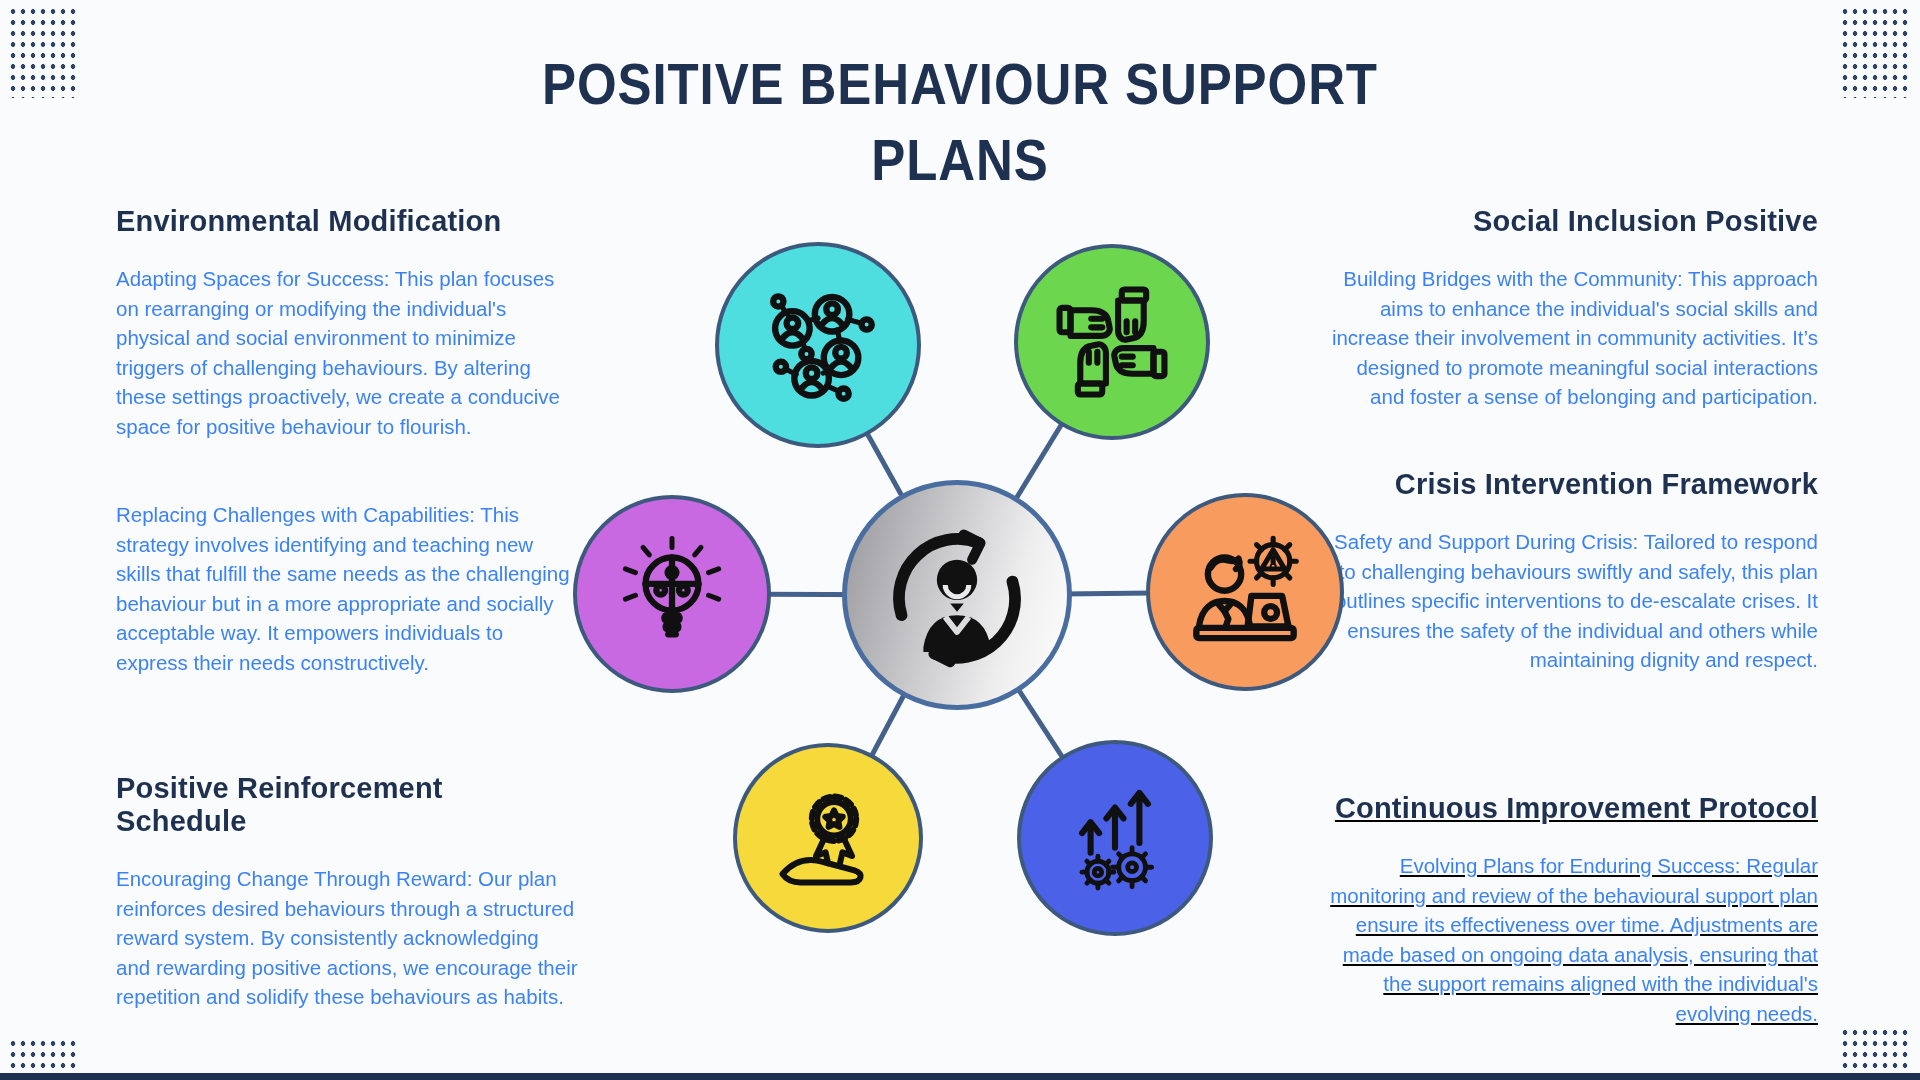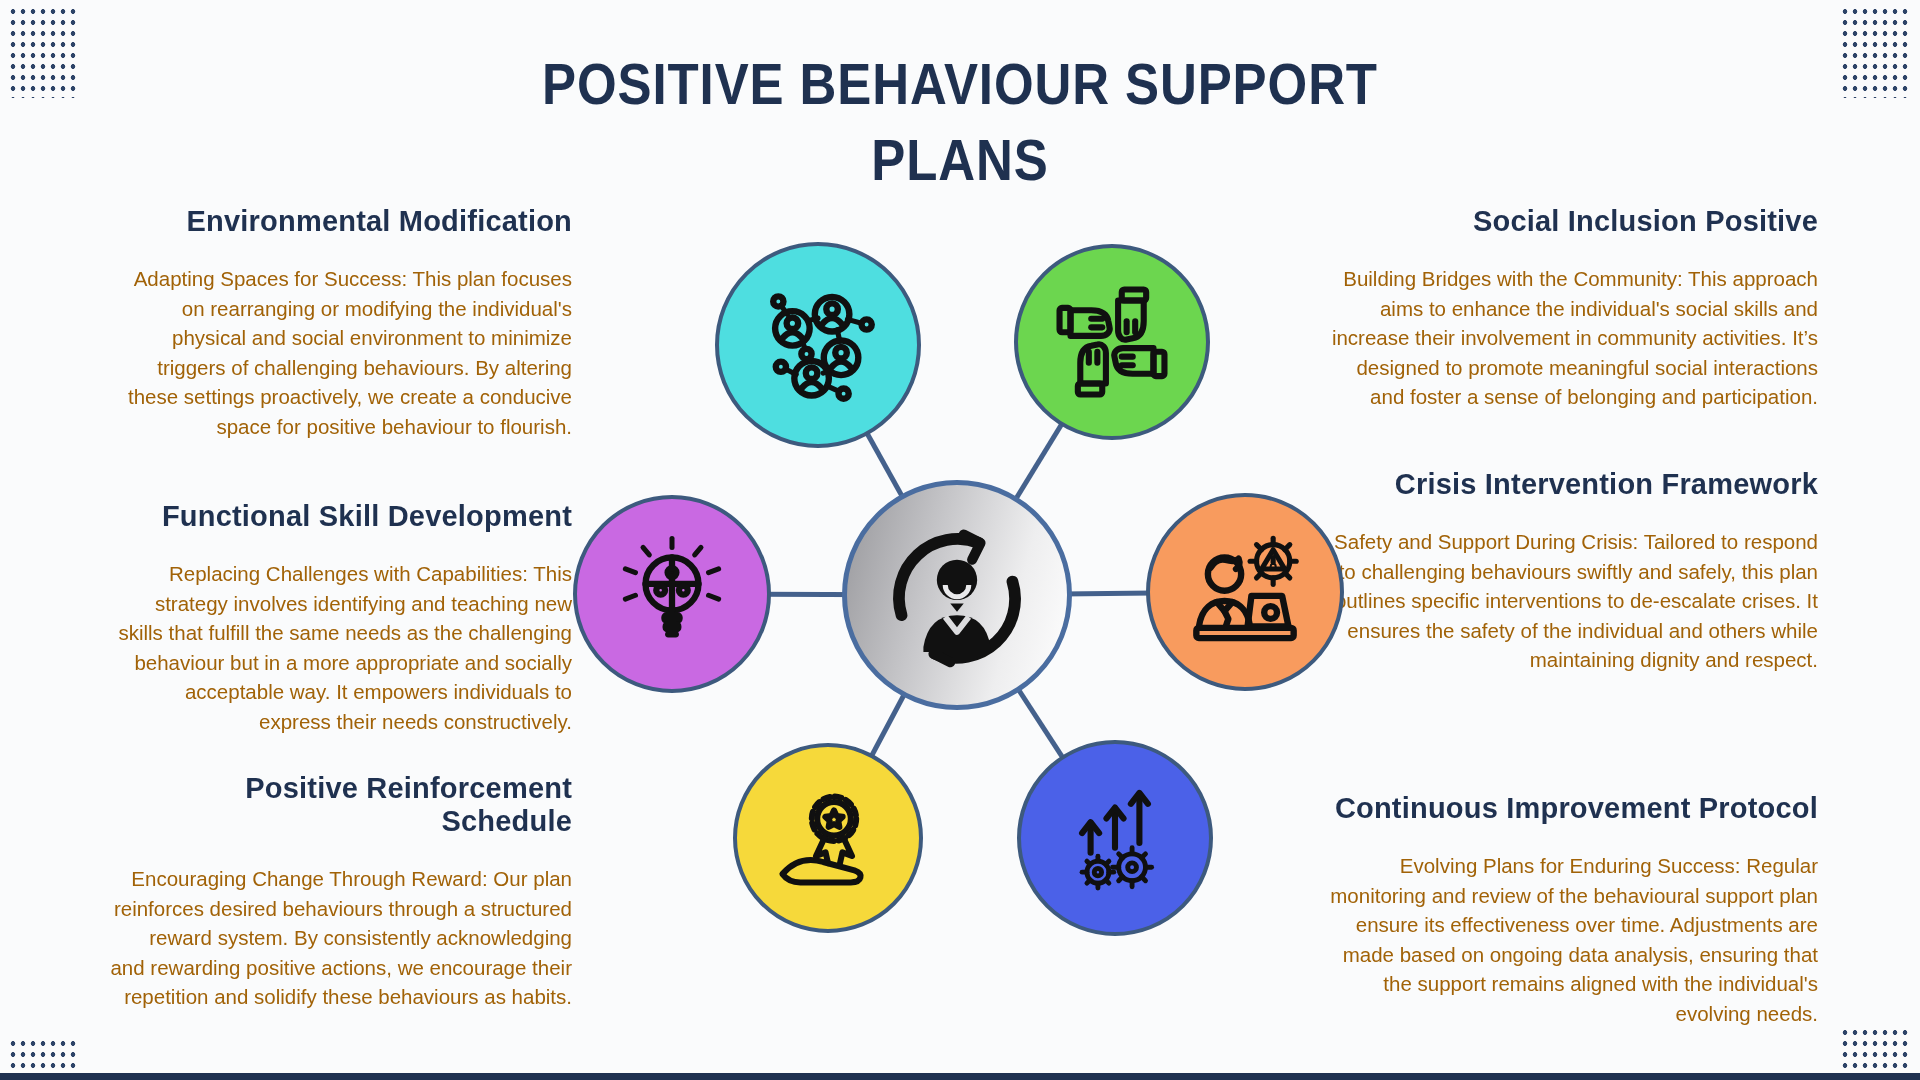--- a/index.html
+++ b/index.html
@@ -27,26 +27,26 @@
     color:#1f3150;font-weight:800;font-size:58px;line-height:76px;letter-spacing:1px;
     transform:scaleX(0.88);transform-origin:50% 0;
   }
 
   
   .section{position:absolute;}
   .section h2{
     margin:0 0 26px 0;color:#1f3150;font-size:29px;font-weight:800;letter-spacing:.2px;
   }
   .section p{
-    margin:0;color:#a16207;font-size:20.5px;line-height:29.5px;font-weight:500;
-  }
-  .left  .section{left:110px;width:462px;text-align:right;}
+    margin:0;color:#3b82f6;font-size:20.5px;line-height:29.5px;font-weight:500;
+  }
+  .left  .section{left:116px;width:462px;text-align:left;}
   .right .section{right:102px;width:488px;text-align:right;}
   .sec-l1{top:205px;} .sec-l2{top:500px;} .sec-l3{top:758px;margin-top:14px;}
-  .sec-r1{top:205px;} .sec-r2{top:468px;} .sec-r3{top:792px;}
+  .sec-r1{top:205px;} .sec-r2{top:468px;} .sec-r3{top:792px;text-decoration:underline;}
 
   
   .spokes{position:absolute;left:0;top:0;}
   .node{
     position:absolute;border-radius:50%;
     border:4px solid #3d5a7e;
     display:flex;align-items:center;justify-content:center;
     box-sizing:border-box;
   }
   .node svg{display:block;}
@@ -80,21 +80,20 @@
     <div>POSITIVE BEHAVIOUR SUPPORT</div>
     <div>PLANS</div>
   </div>
 
   <div class="left">
     <div class="section sec-l1">
       <h2>Environmental Modification</h2>
       <p>Adapting Spaces for Success: This plan focuses on rearranging or modifying the individual's physical and social environment to minimize triggers of challenging behaviours. By altering these settings proactively, we create a conducive space for positive behaviour to flourish.</p>
     </div>
     <div class="section sec-l2">
-      <h2>Functional Skill Development</h2>
       <p>Replacing Challenges with Capabilities: This strategy involves identifying and teaching new skills that fulfill the same needs as the challenging behaviour but in a more appropriate and socially acceptable way. It empowers individuals to express their needs constructively.</p>
     </div>
     <div class="section sec-l3">
       <h2>Positive Reinforcement Schedule</h2>
       <p>Encouraging Change Through Reward: Our plan reinforces desired behaviours through a structured reward system. By consistently acknowledging and rewarding positive actions, we encourage their repetition and solidify these behaviours as habits.</p>
     </div>
   </div>
 
   <div class="right">
     <div class="section sec-r1">

